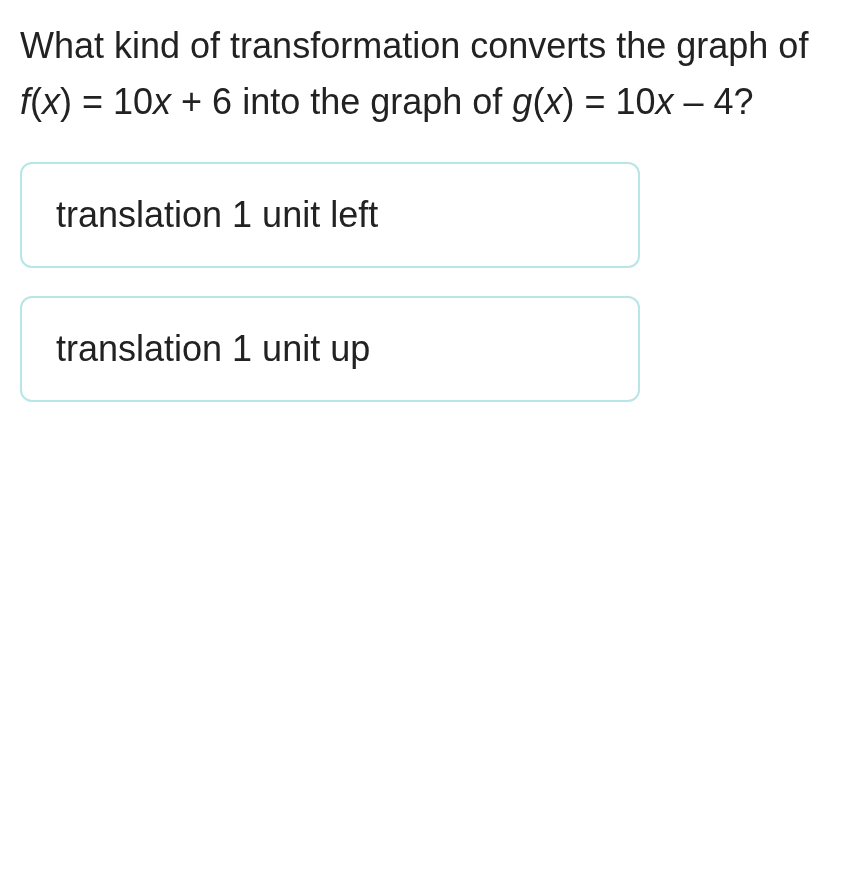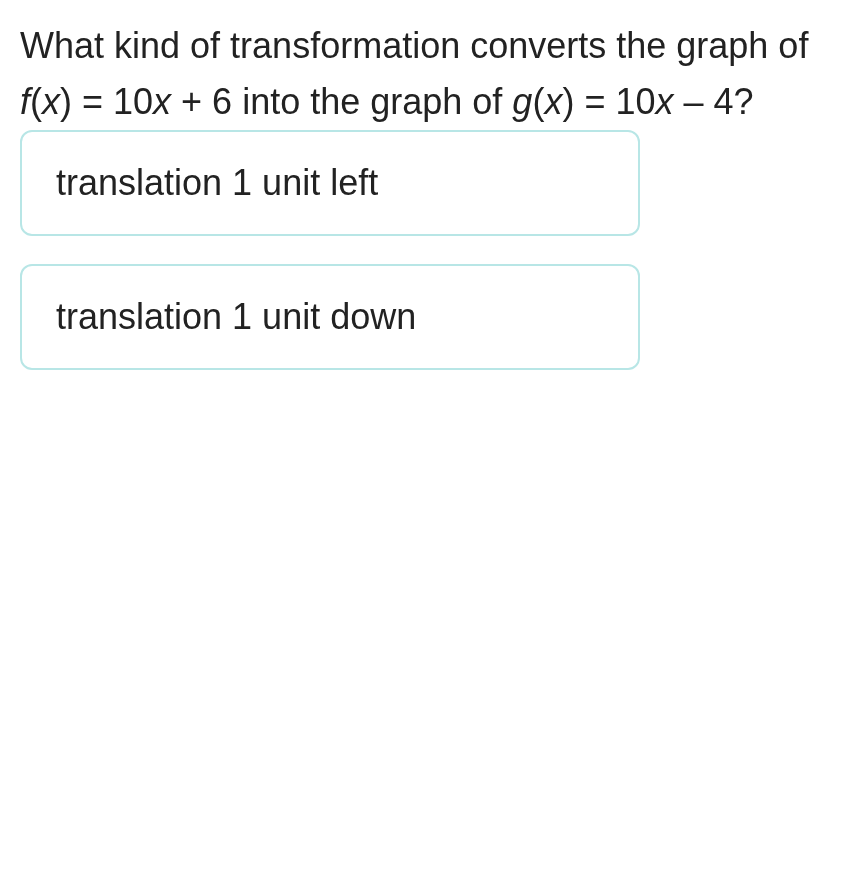--- a/index.html
+++ b/index.html
@@ -7,20 +7,21 @@
     margin: 0;
     padding: 18px 20px;
     font-family: Verdana, Geneva, sans-serif;
     background: #ffffff;
     width: 861px;
   }
   .question {
     font-size: 36px;
     line-height: 1.55;
     color: #222;
+    margin-bottom: 32px;
   }
   .question .fn { font-style: italic; }
   .options {
     display: flex;
     flex-direction: column;
     gap: 28px;
   }
   .option {
     width: 620px;
     border: 2px solid #b8e6e6;
@@ -37,15 +38,15 @@
 
 <div class="question">
   <span>What kind of transformation converts the graph of </span><span class="fn">f</span><span>(</span><span class="fn">x</span><span>)</span><span> = 10</span><span class="fn">x</span><span> + 6 into the graph of </span><span class="fn">g</span><span>(</span><span class="fn">x</span><span>)</span><span> = 10</span><span class="fn">x</span><span> – 4?</span>
 </div>
 
 <div class="options">
   <div class="option">
     <span>translation 1 unit left</span>
   </div>
   <div class="option">
-    <span>translation 1 unit down</span>
+    <span>translation 1 unit up</span>
   </div>
 </div>
 
 </body></html>

